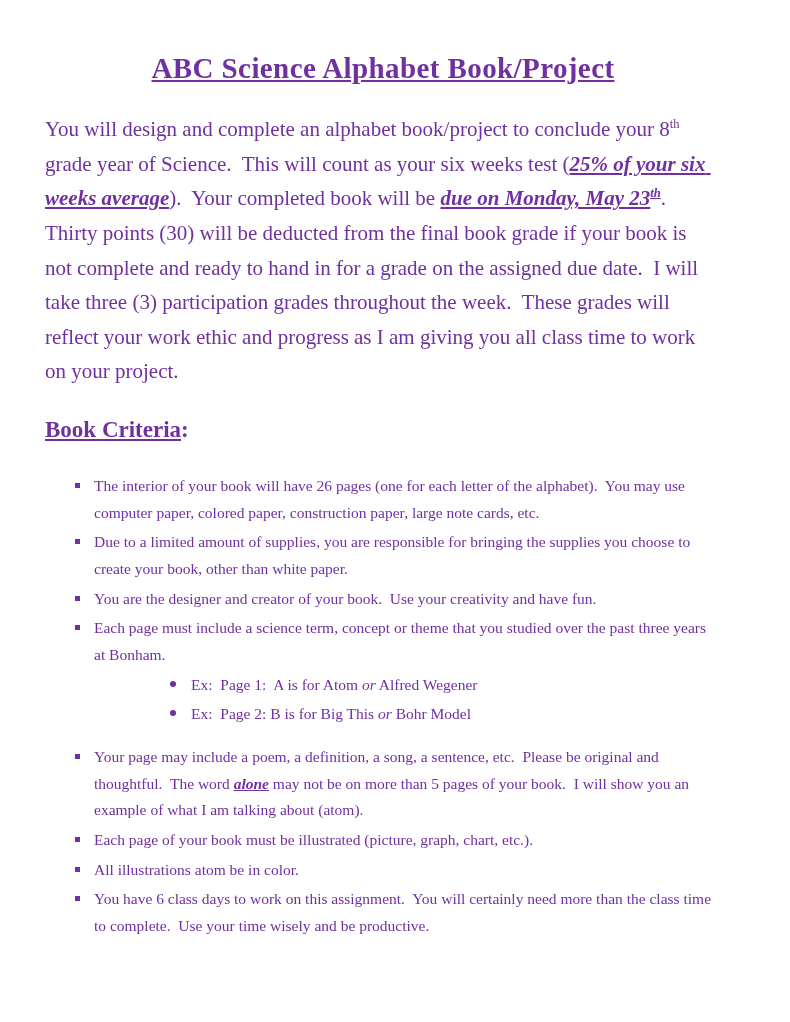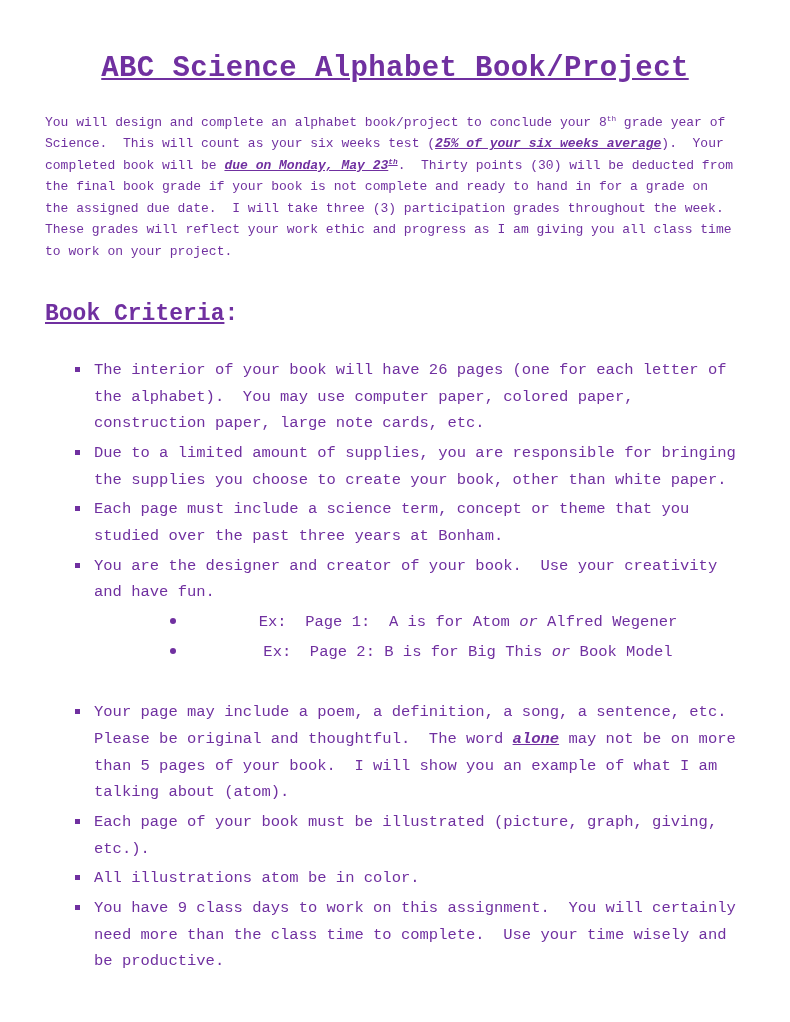--- a/index.html
+++ b/index.html
@@ -1,55 +1,55 @@
 <!DOCTYPE html>
 <html><head>
 <meta charset="utf-8">
 <style>
   html,body{margin:0;padding:0;background:#ffffff;}
   .page{
     width:790px;height:1022px;box-sizing:border-box;
-    padding:44px 45px 0 45px;background:#ffffff;overflow:hidden;
-    font-family:Liberation Mono, monospace;
+    padding:44px 69px 0 45px;background:#ffffff;overflow:hidden;
+    font-family:Liberation Serif, serif;
   }
   .title{
     font-size:29px;font-weight:700;text-align:center;
     text-decoration:underline;margin:8px 0 0 0;letter-spacing:.4px;
   }
-  .intro{font-size:13px;line-height:1.65;margin:27px 8px 0 0;}
+  .intro{font-size:21px;line-height:1.65;margin:27px 8px 0 0;}
   .runs{white-space:pre-wrap;}
-  .section{font-size:23px;font-weight:700;margin:39px 0 0 0;}
+  .section{font-size:23px;font-weight:700;margin:28px 0 0 0;}
   .sec-u{text-decoration:underline;}
   #criteria-list{margin-top:30px;font-size:15.5px;}
   .li{position:relative;line-height:1.72;margin-top:3px;}
   .li.level1{margin-left:28px;padding-left:21px;}
-  .li.level2{margin-left:113px;padding-left:33px;text-align:center;}
+  .li.level2{margin-left:113px;padding-left:33px;}
   .li .marker{position:absolute;display:inline-block;}
   .m1{left:2px;top:10px;width:5px;height:5px;background:currentColor;}
   .m2{left:12px;top:9px;width:6px;height:6px;border-radius:50%;background:currentColor;}
   .gap-normal{}
-  .gap-large{margin-top:34px;}
+  .gap-large{margin-top:16px;}
   .r-n{}
   .r-i{font-style:italic;}
   .r-emph{font-weight:700;font-style:italic;text-decoration:underline;}
   .r-sup{vertical-align:super;font-size:.6em;line-height:0;}
   .r-emphsup{font-weight:700;font-style:italic;text-decoration:underline;vertical-align:super;font-size:.6em;line-height:0;}
 </style>
 </head>
 <body style="background: rgb(255, 255, 255);">
 
 <div class="page" style="color: rgb(112, 48, 160);">
   <h1 class="title">ABC Science Alphabet Book/Project</h1>
   <p class="intro runs"><span class="r-n">You will design and complete an alphabet book/project to conclude your 8</span><span class="r-sup">th</span><span class="r-n"> grade year of Science.  This will count as your six weeks test (</span><span class="r-emph">25% of your six weeks average</span><span class="r-n">).  Your completed book will be </span><span class="r-emph">due on Monday, May 23</span><span class="r-emphsup">th</span><span class="r-n">.  Thirty points (30) will be deducted from the final book grade if your book is not complete and ready to hand in for a grade on the assigned due date.  I will take three (3) participation grades throughout the week.  These grades will reflect your work ethic and progress as I am giving you all class time to work on your project.</span></p>
   <h2 class="section"><span class="sec-u">Book Criteria</span><span>:</span></h2>
   <div id="criteria-list">
       <div class="li level1"><span class="marker m1"></span><span class="runs"><span class="r-n">The interior of your book will have 26 pages (one for each letter of the alphabet).  You may use computer paper, colored paper, construction paper, large note cards, etc.</span></span></div>
       <div class="li level1 gap-normal"><span class="marker m1"></span><span class="runs"><span class="r-n">Due to a limited amount of supplies, you are responsible for bringing the supplies you choose to create your book, other than white paper.</span></span></div>
+      <div class="li level1"><span class="marker m1"></span><span class="runs"><span class="r-n">You are the designer and creator of your book.  Use your creativity and have fun.</span></span></div>
       <div class="li level1"><span class="marker m1"></span><span class="runs"><span class="r-n">Each page must include a science term, concept or theme that you studied over the past three years at Bonham.</span></span></div>
-      <div class="li level1"><span class="marker m1"></span><span class="runs"><span class="r-n">You are the designer and creator of your book.  Use your creativity and have fun.</span></span></div>
       <div class="li level2"><span class="marker m2"></span><span class="runs"><span class="r-n">Ex:  Page 1:  A is for Atom </span><span class="r-i">or</span><span class="r-n"> Alfred Wegener</span></span></div>
-      <div class="li level2"><span class="marker m2"></span><span class="runs"><span class="r-n">Ex:  Page 2: B is for Big This </span><span class="r-i">or</span><span class="r-n"> Book Model</span></span></div>
+      <div class="li level2"><span class="marker m2"></span><span class="runs"><span class="r-n">Ex:  Page 2: B is for Big This </span><span class="r-i">or</span><span class="r-n"> Bohr Model</span></span></div>
       <div class="li level1 gap-large"><span class="marker m1"></span><span class="runs"><span class="r-n">Your page may include a poem, a definition, a song, a sentence, etc.  Please be original and thoughtful.  The word </span><span class="r-emph">alone</span><span class="r-n"> may not be on more than 5 pages of your book.  I will show you an example of what I am talking about (atom).</span></span></div>
-      <div class="li level1"><span class="marker m1"></span><span class="runs"><span class="r-n">Each page of your book must be illustrated (picture, graph, giving, etc.).</span></span></div>
+      <div class="li level1"><span class="marker m1"></span><span class="runs"><span class="r-n">Each page of your book must be illustrated (picture, graph, chart, etc.).</span></span></div>
       <div class="li level1"><span class="marker m1"></span><span class="runs"><span class="r-n">All illustrations atom be in color.</span></span></div>
-      <div class="li level1"><span class="marker m1"></span><span class="runs"><span class="r-n">You have 9 class days to work on this assignment.  You will certainly need more than the class time to complete.  Use your time wisely and be productive.</span></span></div>
+      <div class="li level1"><span class="marker m1"></span><span class="runs"><span class="r-n">You have 6 class days to work on this assignment.  You will certainly need more than the class time to complete.  Use your time wisely and be productive.</span></span></div>
     </div>
 </div>
 
 </body></html>

